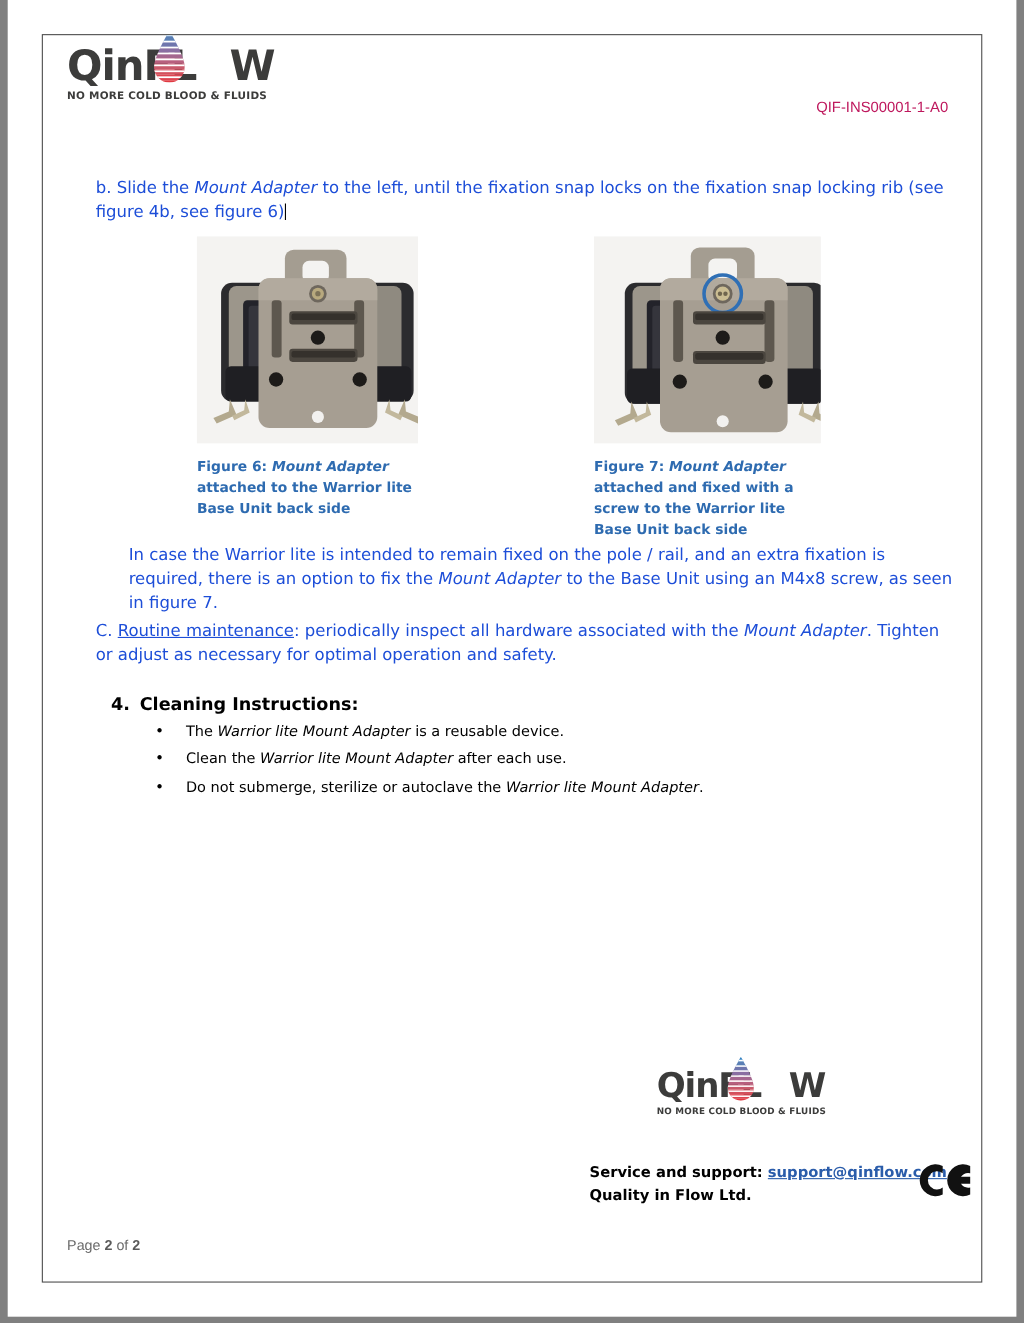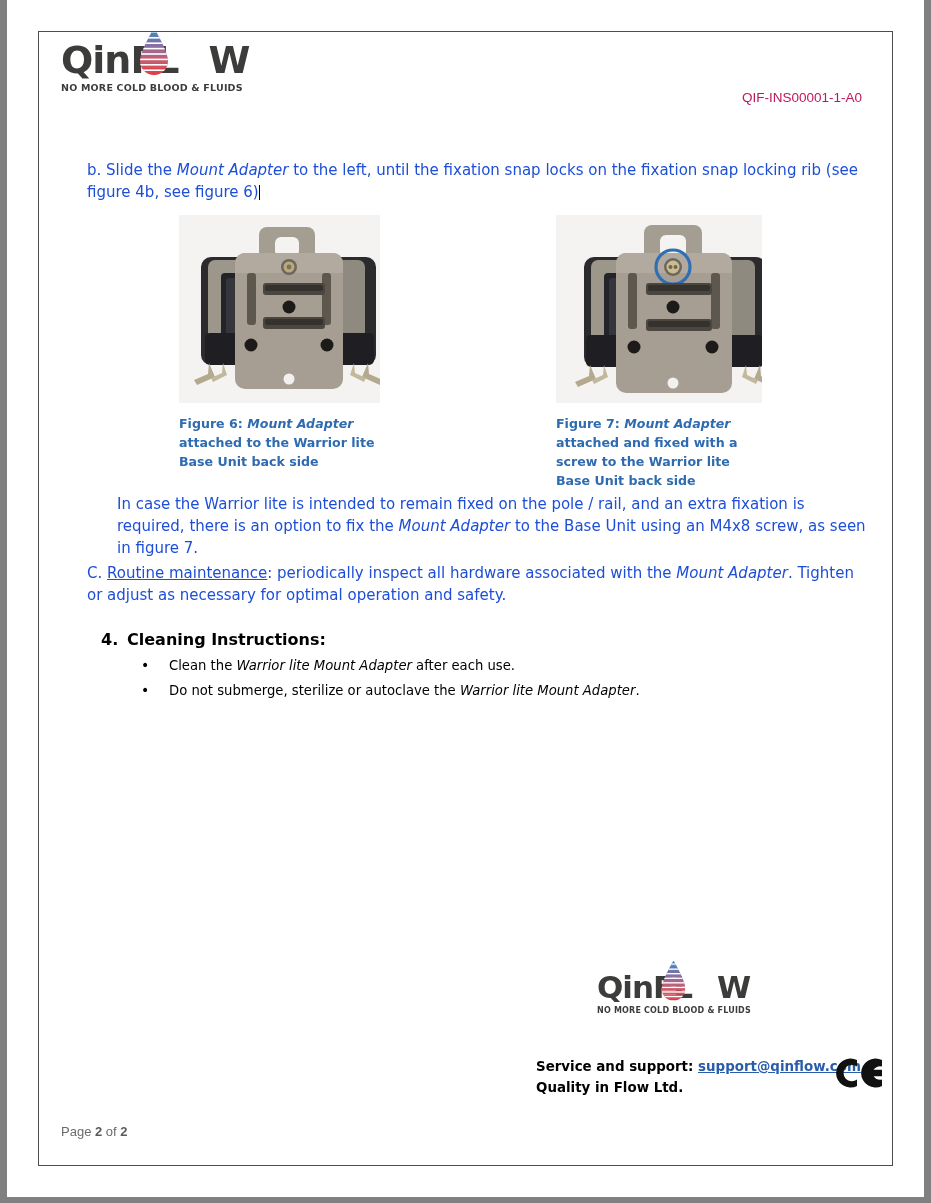--- a/index.html
+++ b/index.html
@@ -123,21 +123,21 @@
     position: absolute;
     left: 0; right: 0;
     top: 105px;
     height: 270px;
   }
   .fig {
     position: absolute;
     top: 0;
   }
   .fig-a { left: 140px; width: 201px; }
-  .fig-b { left: 490px; width: 206px; padding-left: 27px; }
+  .fig-b { left: 474px; width: 206px; padding-left: 27px; }
 
   .photo {
     position: relative;
     width: 100%;
     height: 188px;
     background: #f2f1ef;
     overflow: hidden;
   }
   .photo-inner { position: absolute; inset: 0; }
 
@@ -411,20 +411,23 @@
         <div class="p para-maint">
           <span>C. </span><span class="u">Routine maintenance</span><span>: periodically inspect all hardware associated with the </span><i>Mount Adapter</i><span>. Tighten or adjust as necessary for optimal operation and safety.</span>
         </div>
 
         <div class="sect">
           <div class="sect-head">
             <span class="num">4.</span><span>Cleaning Instructions:</span>
           </div>
           <ul class="bullets">
             <li>
+              <span>The </span><i>Warrior lite Mount Adapter</i><span> is a reusable device.</span>
+            </li>
+            <li>
               <span>Clean the </span><i>Warrior lite Mount Adapter</i><span> after each use.</span>
             </li>
             <li>
               <span>Do not submerge, sterilize or autoclave the </span><i>Warrior lite Mount Adapter</i><span>.</span>
             </li>
           </ul>
         </div>
 
       </div>
 

